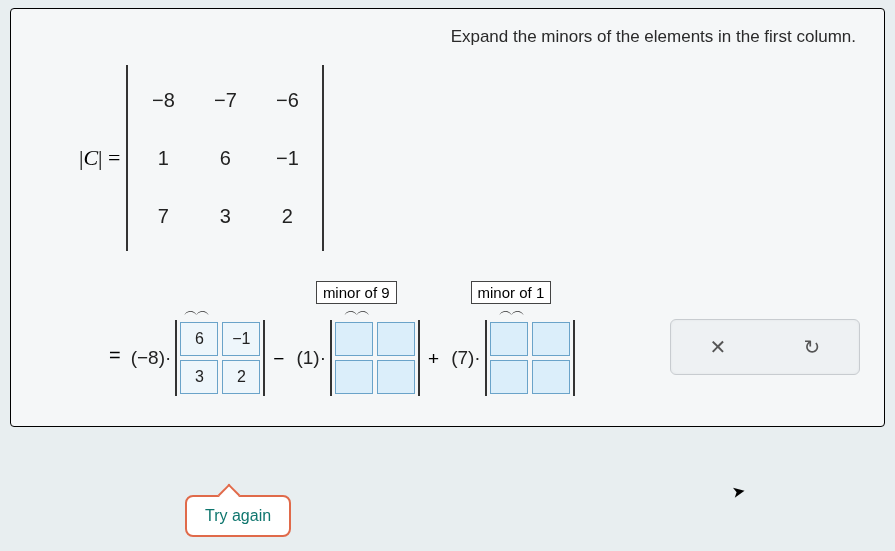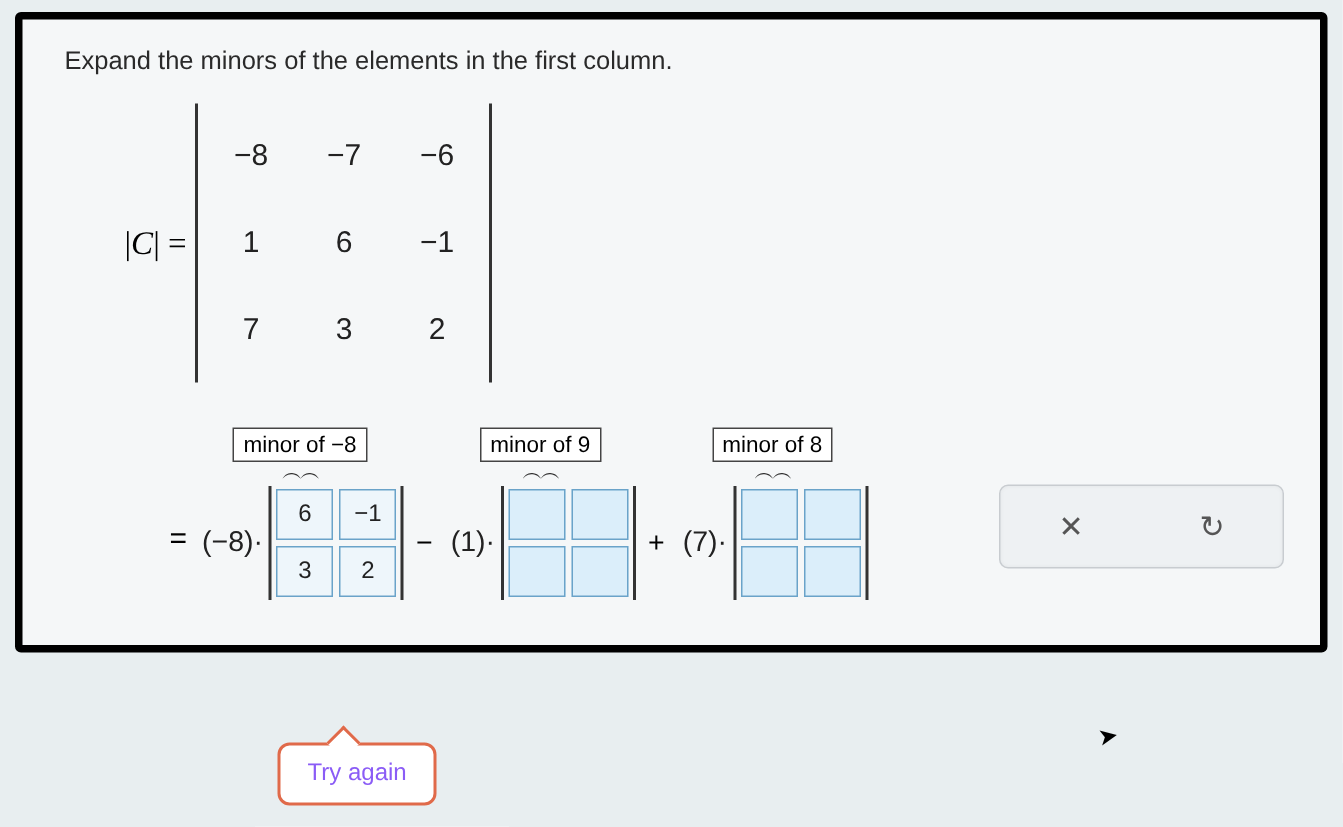--- a/index.html
+++ b/index.html
@@ -7,25 +7,26 @@
     margin: 0;
     padding: 0;
     font-family: Arial, sans-serif;
     background: #e8eef0;
     width: 895px;
     height: 551px;
     position: relative;
   }
   .card {
     background: #f5f7f8;
-    border: 5px solid #000000;
+    border: 1px solid #000000;
     border-radius: 4px;
     margin: 8px 10px;
     padding: 18px 28px 30px 28px;
     position: relative;
+    text-align: right;
   }
   .instruction {
     font-size: 17px;
     color: #2a2a2a;
     margin-bottom: 18px;
   }
   .det-row {
     display: flex;
     align-items: center;
     margin-left: 40px;
@@ -142,21 +143,21 @@
   }
   .try-again {
     position: absolute;
     left: 185px;
     bottom: 14px;
     background: #fff;
     border: 2px solid #e06a4a;
     border-radius: 8px;
     padding: 10px 18px;
     font-size: 16px;
-    color: #8b5cf6;
+    color: #0f766e;
   }
   .try-again::before {
     content: "";
     position: absolute;
     top: -10px;
     left: 34px;
     width: 14px;
     height: 14px;
     background: #fff;
     border-left: 2px solid #e06a4a;
@@ -191,21 +192,20 @@
       <span>7</span>
       <span>3</span>
       <span>2</span>
     </div>
   </div>
 
   <div class="expansion">
     <span class="eq">=</span>
 
     <div class="term">
-      <div class="minor-label">minor of −8</div>
       <div class="brace">︵︵</div>
       <div class="term-body">
         <span class="coef">(−8)·</span>
         <div class="det2">
           <div class="cell">6</div>
           <div class="cell">−1</div>
           <div class="cell">3</div>
           <div class="cell">2</div>
         </div>
       </div>
@@ -223,21 +223,21 @@
           <div class="cell empty"></div>
           <div class="cell empty"></div>
           <div class="cell empty"></div>
         </div>
       </div>
     </div>
 
     <span class="op">+</span>
 
     <div class="term">
-      <div class="minor-label">minor of 8</div>
+      <div class="minor-label">minor of 1</div>
       <div class="brace">︵︵</div>
       <div class="term-body">
         <span class="coef">(7)·</span>
         <div class="det2">
           <div class="cell empty"></div>
           <div class="cell empty"></div>
           <div class="cell empty"></div>
           <div class="cell empty"></div>
         </div>
       </div>

